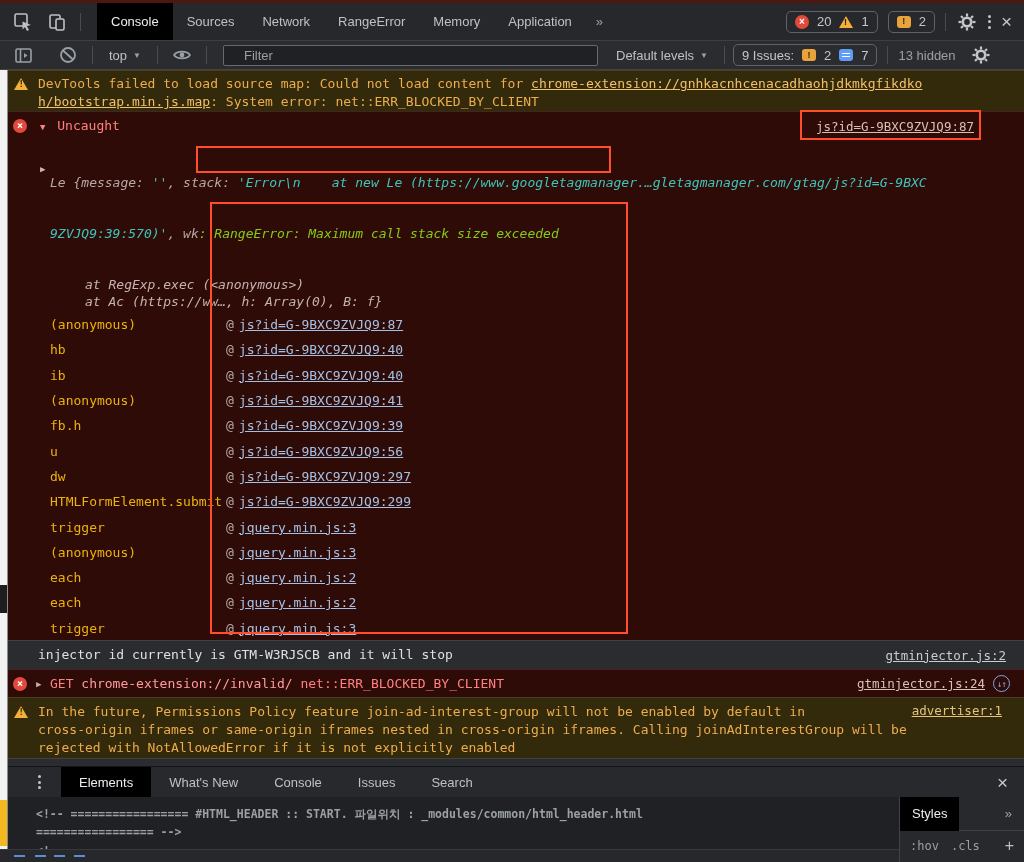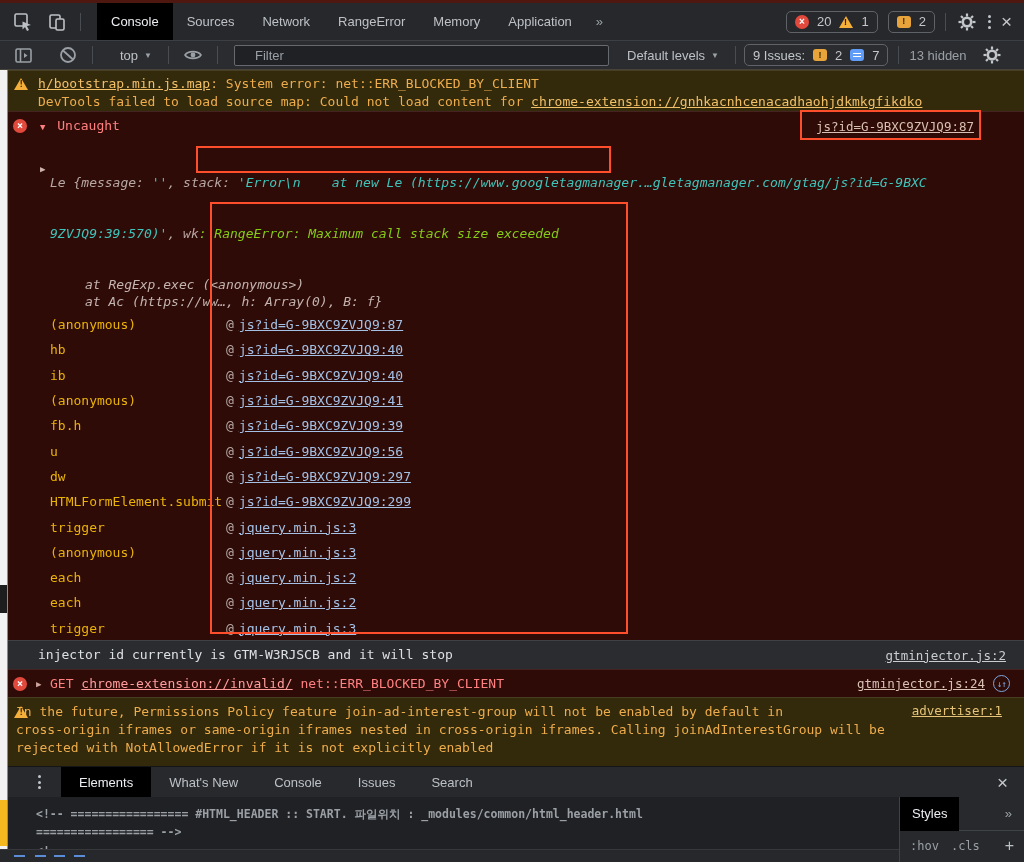--- a/index.html
+++ b/index.html
@@ -41,40 +41,40 @@
   .kebab { display:flex; flex-direction:column; gap:2.5px; cursor:pointer; }
   .kebab s { width:3px; height:3px; border-radius:50%; background:#c3c7cb; }
 
   
   .ctoolbar {
     position:absolute; left:0; top:40px; width:1024px; height:30px;
     background:#2b2c2f; border-top:1px solid #3c3f43; border-bottom:1px solid #47423a;
     display:flex; align-items:center; color:#bdc1c6; font-size:13px;
   }
   .ctoolbar .ibtn { margin:0 5px; }
-  .drop { display:flex; align-items:center; gap:6px; padding:0 8px; cursor:pointer;margin-left:11px; }
+  .drop { display:flex; align-items:center; gap:6px; padding:0 8px; cursor:pointer; }
   .caret-down { font-size:8px; color:#9aa0a6; }
   .filter-input {
     width:375px; height:21px; margin-left:8px; background:#202124; border:1px solid #66696d;
     border-radius:2px; color:#bdc1c6; font-size:13px; padding:0 20px; font-family:inherit; outline:none;
   }
   .filter-input::placeholder { color:#9aa0a6; }
   .hidden-lbl { color:#9aa0a6; }
 
   
   .console { position:absolute; left:0; top:70px; width:1024px; height:696px; background:#242528; }
   .msg { position:relative; width:100%; border-top:1px solid rgba(255,255,255,.10); }
   .msg.warn { background:#33290b; color:#eead4c; }
   .msg.err  { background:#2f0b08; color:#ff8080; }
   .msg.log  { background:#2b2c2f; color:#dde0e3; }
   .c-line { font-size:13px; line-height:18px; }
   .w-icon { position:absolute; left:14px; top:7px; }
   .e-icon { position:absolute; left:13px; top:7px; }
   .wlink { color:#f2c069; text-decoration:underline; cursor:pointer; }
-  .elink { color:#ff9d9d; text-decoration:underline; cursor:pointer;text-align:right; }
+  .elink { color:#ff9d9d; cursor:pointer;text-align:right; }
   .srclink { color:#c9cdd1; text-decoration:underline; cursor:pointer; font-size:12.5px; }
   .warn .srclink { color:#e5c37a; }
   .err  .srclink { color:#d8c0b2; }
 
   .warn1 { height:41px; padding:4px 18px 0 38px; }
   .errblock { height:529px; }
   .err-head { position:relative; padding:6px 0 0 40px; height:26px; font-size:13px; }
   .err-head .tri { font-size:9px; margin-right:4px; color:#ff8080; }
   .err-src { position:absolute; right:50px; top:7px; }
   .preview { margin:2px 16px 0 50px; font-style:italic; font-size:13px; line-height:17px; white-space:pre; }
@@ -88,21 +88,21 @@
   .frame .loc { color:#a4c0e4; text-decoration:underline; cursor:pointer; white-space:pre; }
 
   .logrow { height:29px; display:flex; align-items:center; padding:0 18px 0 38px; }
   .logrow .txt { flex:1 1 auto; }
   .getrow { height:28px; display:flex; align-items:center; padding:0 14px 0 50px; }
   .getrow .tri { position:absolute; left:36px; font-size:9px; color:#d0a49e; }
   .getrow .grow { flex:1 1 auto; }
   .net-icon { width:17px; height:17px; border-radius:50%; border:1.5px solid #7ba7e0; color:#7ba7e0;
               display:flex; align-items:center; justify-content:center; font-size:9px; letter-spacing:-1px;
               margin-left:8px; cursor:pointer; }
-  .warn2 { height:70px; padding:5px 18px 0 16px; }
+  .warn2 { height:61px; padding:5px 18px 0 38px; }
   .warn2 .advlink { position:absolute; right:22px; top:5px; }
   .partialrow { height:8px; background:#2b2c2f; overflow:hidden; }
 
   
   .drawer-tabs {
     position:absolute; left:0; top:766px; width:1024px; height:31px;
     background:#27292c; border-top:1px solid #141517; display:flex; align-items:center;
     color:#bdc1c6; font-size:13px;
   }
   .drawer-tabs .kebab { margin:0 14px 0 38px; }
@@ -286,24 +286,24 @@
         <circle cx="9" cy="9" r="1.8" fill="#2b2c2f"></circle>
       </svg>
     </div>
   </div>
 
   <div class="console mono">
 
     <div class="msg warn warn1">
       <span class="warn-tri w-icon"></span>
       <div class="c-line">
+        <span>DevTools failed to load source map: Could not load content for </span><span class="wlink">chrome-extension://gnhkacnhcenacadhaohjdkmkgfikdko</span>
+      </div>
+      <div class="c-line">
         <span class="wlink">h/bootstrap.min.js.map</span><span>: System error: net::ERR_BLOCKED_BY_CLIENT</span>
-      </div>
-      <div class="c-line">
-        <span>DevTools failed to load source map: Could not load content for </span><span class="wlink">chrome-extension://gnhkacnhcenacadhaohjdkmkgfikdko</span>
       </div>
     </div>
 
     <div class="msg err errblock">
       <div class="err-head">
         <span class="err-circle e-icon">×</span>
         <span class="tri">▼</span>
         <span>Uncaught</span>
         <a class="srclink err-src">js?id=G-9BXC9ZVJQ9:87</a>
       </div>

